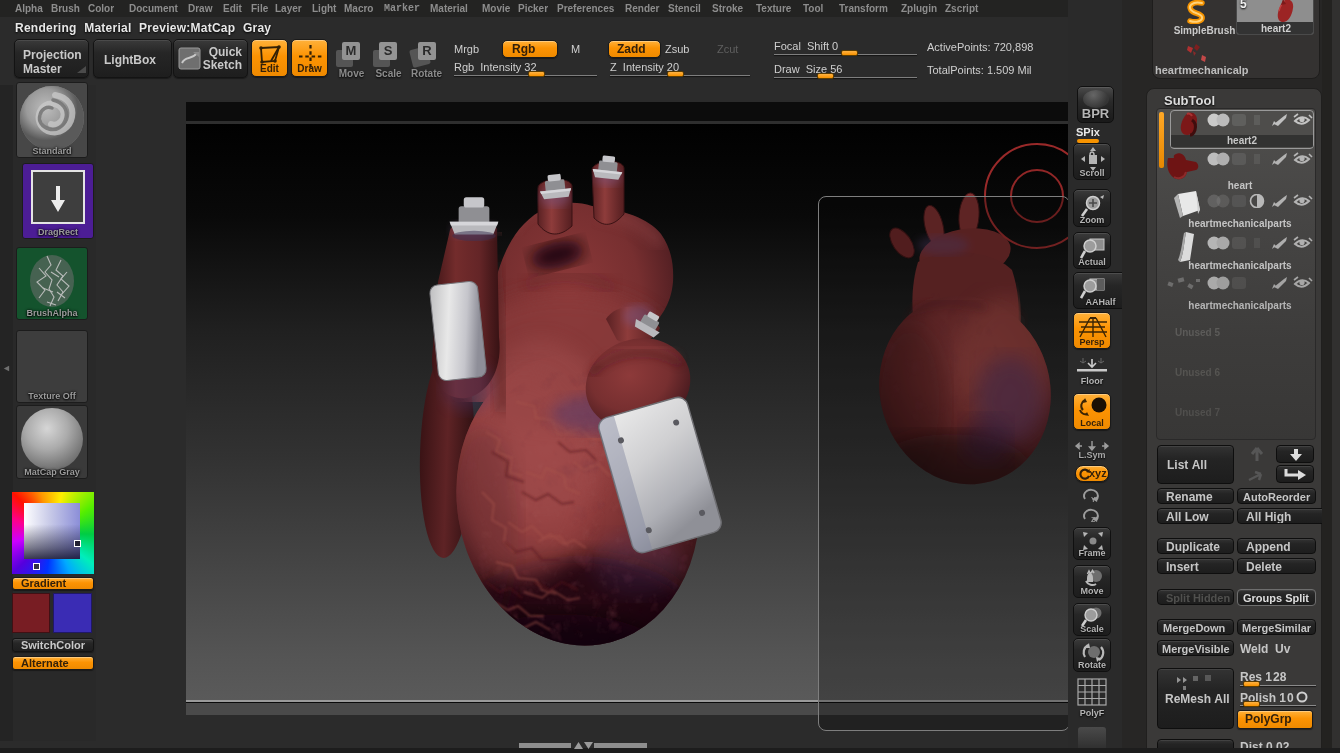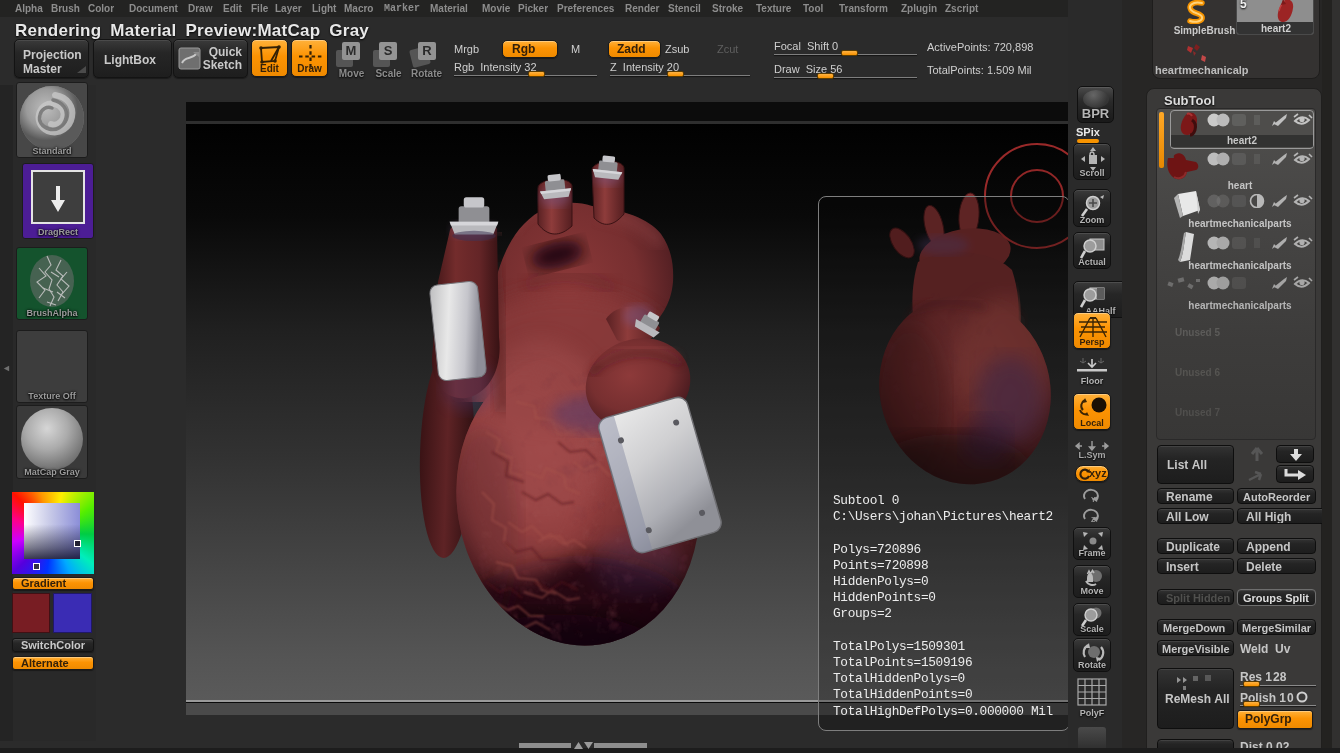--- a/index.html
+++ b/index.html
@@ -42,21 +42,21 @@
 <span class="mi" style="left:668px;">Stencil</span>
 <span class="mi" style="left:712px;">Stroke</span>
 <span class="mi" style="left:756px;">Texture</span>
 <span class="mi" style="left:803px;">Tool</span>
 <span class="mi" style="left:839px;">Transform</span>
 <span class="mi" style="left:901px;">Zplugin</span>
 <span class="mi" style="left:945px;">Zscript</span>
 </div>
 
 <div class="ab" style="left:0;top:17px;width:1340px;height:21px;background:#2b2b2b;"></div>
-<div class="ab" style="left:15px;top:21px;font-size:17px;font-weight:700;color:#e8e8e8;letter-spacing:.25px;word-spacing:4px;text-shadow:0 1px 2px #000;text-align:center;">Rendering Material Preview:MatCap Gray</div>
+<div class="ab" style="left:15px;top:21px;font-size:12px;font-weight:700;color:#e8e8e8;letter-spacing:.25px;word-spacing:4px;text-shadow:0 1px 2px #000;text-align:center;">Rendering Material Preview:MatCap Gray</div>
 
 <div id="toolbar">
 <div class="b" style="left:14px;top:39px;width:75px;height:39px;">
   <div class="ab" style="left:8px;top:8px;font-size:12px;line-height:14px;">Projection<br>Master</div>
   <div class="ab" style="left:62px;top:26px;width:0;height:0;border-left:9px solid transparent;border-bottom:7px solid #4b4b4b;"></div>
 </div>
 <div class="b" style="left:93px;top:39px;width:79px;height:39px;">
         <div class="ab" style="left:10px;top:13px;font-size:12px;">LightBox</div>
       </div>
 <div class="b" style="left:173px;top:39px;width:75px;height:39px;">
@@ -408,34 +408,20 @@
     </g>
     <ellipse cx="757" cy="143" rx="26" ry="10" fill="#5d4478" opacity=".4" filter="url(#bl4)"></ellipse>
   </g>
 
   <circle cx="851" cy="94" r="52" fill="none" stroke="#b43030" stroke-width="2" opacity=".85"></circle>
   <circle cx="851" cy="94" r="26" fill="none" stroke="#b43030" stroke-width="2" opacity=".8"></circle>
   </svg>
 </div>
 
 <div class="ab" style="left:818px;top:196px;width:252px;height:535px;background:rgba(8,8,8,0.28);border:1px solid #7e7e7e;border-radius:8px;"></div>
-<div id="popuptext" class="ab" style="left:833px;top:493px;width:280px;font-size:12.8px;letter-spacing:-.35px;line-height:16.2px;color:#ececec;white-space:pre;font-family:'Liberation Mono',monospace;">Subtool 0
-C:\Users\johan\Pictures\heart2
-
-Polys=720896
-Points=720898
-HiddenPolys=0
-HiddenPoints=0
-Groups=2
-
-TotalPolys=1509301
-TotalPoints=1509196
-TotalHiddenPolys=0
-TotalHiddenPoints=0
-TotalHighDefPolys=0.000000 Mil</div>
 
 <div class="ab" style="left:1068px;top:0;width:54px;height:753px;background:#2a2a2a;"></div>
 <div id="rightshelf">
 <div class="rbtn" style="left:1077px;top:86px;width:37px;height:37px;background:linear-gradient(180deg,#4a4a4a,#2a2a2a 40%,#1a1a1a);">
   <div class="ab" style="left:5px;top:3px;width:26px;height:18px;border-radius:50%;background:radial-gradient(circle at 40% 30%,#7a7a7a,#3a3a3a 70%);opacity:.7;"></div>
   <div class="rlab" style="font-size:13px;">BPR</div>
 </div>
 <div class="ab" style="left:1076px;top:126px;font-size:11px;font-weight:700;color:#e8e8e8;">SPix</div>
 <div class="ab" style="left:1077px;top:139px;width:22px;height:4px;background:#f79300;border-radius:2px;"></div>
 <div class="rbtn" style="left:1073px;top:143px;width:38px;height:37px;">
@@ -461,21 +447,21 @@
  <div class="rlab">Zoom</div>
 </div>
 <div class="rbtn" style="left:1073px;top:232px;width:38px;height:37px;">
  <svg class="ab" style="left:6px;top:3px;" width="26" height="24" viewBox="0 0 26 24">
           <rect x="10" y="3" width="14" height="11" fill="#8e8e8e" stroke="#c5c5c5"></rect>
           <circle cx="10" cy="10" r="6" fill="#9c9c9c" stroke="#cfcfcf" stroke-width="1.5"></circle>
           <path d="M5 15 L1 22" stroke="#cfcfcf" stroke-width="2.6"></path>
         </svg>
  <div class="rlab">Actual</div>
 </div>
-<div class="rbtn" style="left:1073px;top:272px;width:55px;height:37px;margin-top:9px;">
+<div class="rbtn" style="left:1073px;top:272px;width:55px;height:37px;">
  <svg class="ab" style="left:6px;top:3px;" width="26" height="24" viewBox="0 0 26 24">
           <rect x="10" y="3" width="14" height="11" fill="#8e8e8e" stroke="#c5c5c5"></rect>
           <rect x="17" y="3" width="7" height="11" fill="#5c5c5c"></rect>
           <circle cx="10" cy="10" r="6" fill="#9c9c9c" stroke="#cfcfcf" stroke-width="1.5"></circle>
           <path d="M5 15 L1 22" stroke="#cfcfcf" stroke-width="2.6"></path>
         </svg>
  <div class="rlab">AAHalf</div>
 </div>
 <div class="ob" style="left:1073px;top:312px;width:38px;height:37px;">
  <svg class="ab" style="left:4px;top:3px;" width="30" height="22" viewBox="0 0 30 22">

